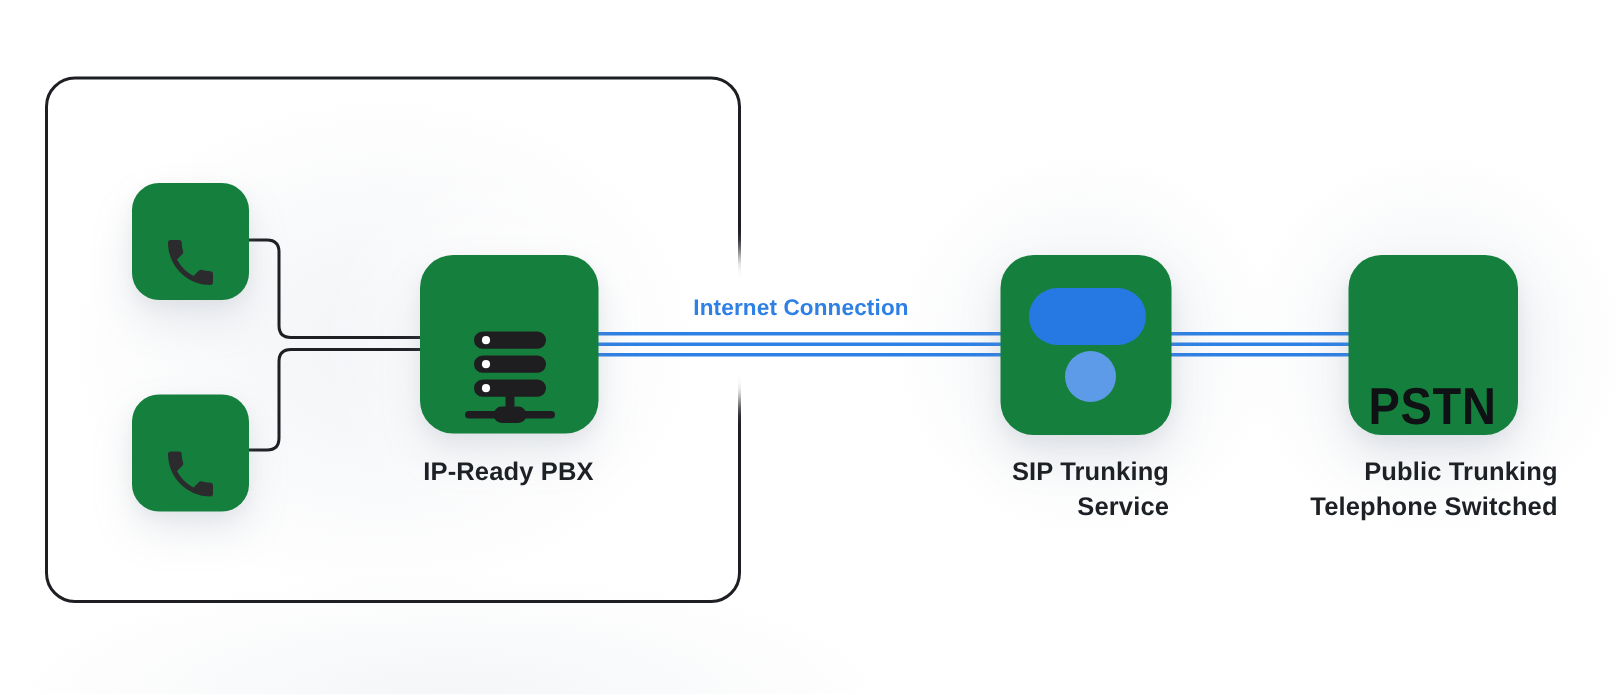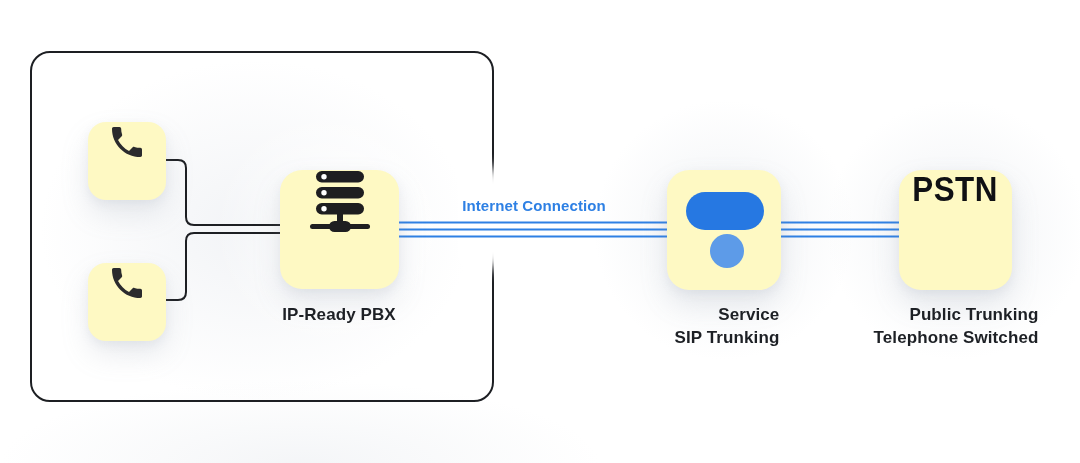--- a/index.html
+++ b/index.html
@@ -48,25 +48,25 @@
   }
 
   .wires {
     position: absolute;
     left: 0; top: 0;
     z-index: 3;
   }
 
   .card {
     position: absolute;
-    background: #fef9c3;
+    background: #15803d;
     border-radius: 22px;
     box-shadow: 0 14px 28px rgba(141,152,166,0.18), 0 4px 10px rgba(141,152,166,0.10);
     display: flex;
-    align-items: flex-start;
+    align-items: flex-end;
     justify-content: center;
     z-index: 4;
   }
   .card-phone-1 { left: 88px;  top: 122px; width: 78px;  height: 78px;  border-radius: 18px; }
   .card-phone-2 { left: 88px;  top: 263px; width: 78px;  height: 78px;  border-radius: 18px; }
   .card-pbx     { left: 280px; top: 170px; width: 119px; height: 119px; }
   .card-sip     { left: 667px; top: 170px; width: 114px; height: 120px; }
   .card-pstn    { left: 899px; top: 170px; width: 113px; height: 120px; }
 
   .sip-art { position: relative; width: 114px; height: 120px; }
@@ -194,22 +194,22 @@
 
   <div class="card card-pstn">
     <span class="pstn-badge-text">PSTN</span>
   </div>
 
   <div class="label-internet">Internet Connection</div>
 
   <div class="label label-pbx">IP-Ready PBX</div>
 
   <div class="label label-sip">
+    <div>SIP Trunking</div>
     <div>Service</div>
-    <div>SIP Trunking</div>
   </div>
 
   <div class="label label-pstn">
     <div>Public Trunking</div>
     <div>Telephone Switched</div>
   </div>
 
 </div>
 
 </body></html>

